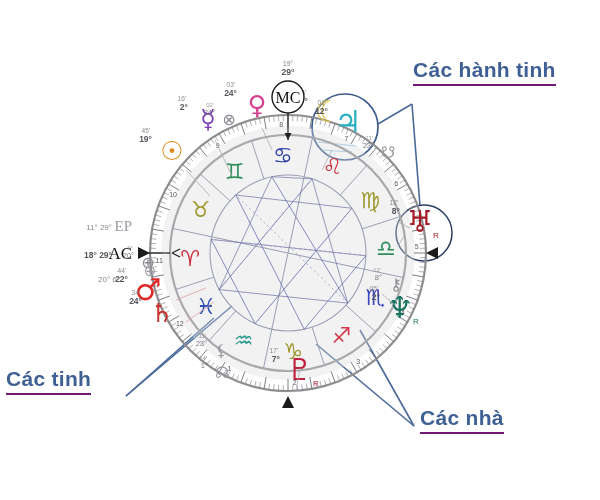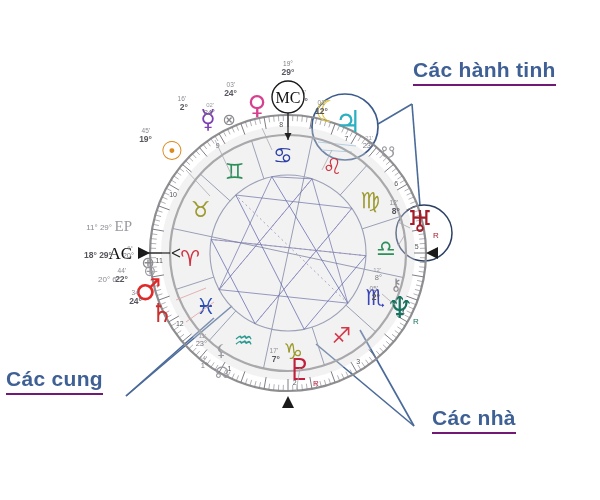--- a/index.html
+++ b/index.html
@@ -28,21 +28,21 @@
     font-family: "Liberation Sans", sans-serif;
     font-weight: bold;
     font-size: 21px;
     letter-spacing: .3px;
     white-space: nowrap;
     padding-bottom: 2px;
     border-bottom: 2px solid #701a75;
   }
   #anno-planets { left: 413px; top: 58px; }
   #anno-signs   { left: 6px;   top: 367px; }
-  #anno-houses  { left: 432px; top: 406px; }
+  #anno-houses  { left: 420px; top: 406px; }
 </style>
 </head>
 <body>
 
 <div id="page">
 
   <svg id="chart-svg" viewBox="0 0 600 500">
     <defs>
       <marker id="arrowdk" markerWidth="7" markerHeight="7" refX="6" refY="3" orient="auto">
         <path d="M0,0 L6,3 L0,6 z" fill="#222"></path>
@@ -457,16 +457,16 @@
       <path d="M332,150 L322,170"></path>
       <path d="M404,236 L398,246"></path>
       <path d="M396,306 L382,294"></path>
       <path d="M300,368 L296,392"></path>
       <path d="M176,300 L206,288" stroke="#e0a0a0"></path>
       <path d="M186,322 L214,302" stroke="#e0a0a0"></path>
     </g>
   </svg>
 
   <div class="anno" id="anno-planets">Các hành tinh</div>
-  <div class="anno" id="anno-signs">Các cung</div>
+  <div class="anno" id="anno-signs">Các tinh</div>
   <div class="anno" id="anno-houses">Các nhà</div>
 
 </div>
 
 </body></html>

